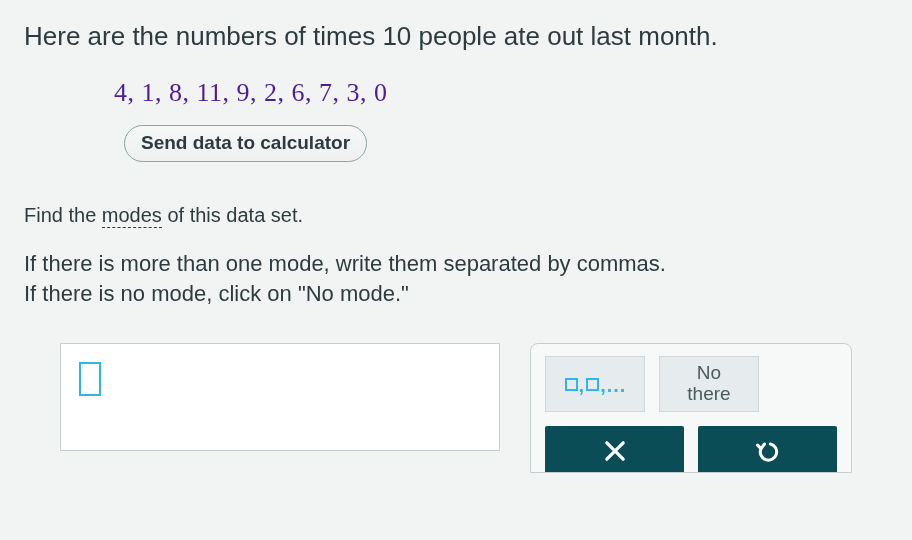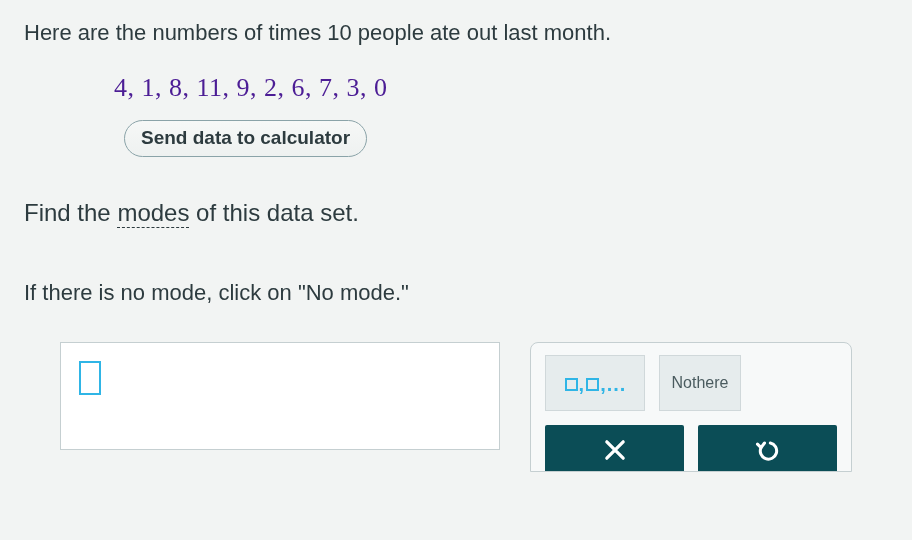--- a/index.html
+++ b/index.html
@@ -9,21 +9,21 @@
       width: 912px;
       height: 540px;
       overflow: hidden;
       color: #3a4a4e;
       position: relative;
     }
     .content {
       padding: 18px 24px 0 24px;
     }
     .intro {
-      font-size: 22px;
+      font-size: 26px;
       line-height: 1.4;
       color: #2d3b3f;
       margin-bottom: 24px;
     }
     .data-row {
       font-family: Georgia, 'Times New Roman', serif;
       font-size: 26px;
       color: #4c1d95;
       padding-left: 90px;
       margin-bottom: 17px;
@@ -36,21 +36,21 @@
       border: 1px solid #8aa3a8;
       border-radius: 22px;
       background: linear-gradient(#f6f8f7,#eef1f0);
       font-size: 19px;
       color: #2d3b3f;
       font-weight: 600;
       cursor: pointer;
       margin-bottom: 42px;
     }
     .question {
-      font-size: 24px;
+      font-size: 20px;
       color: #2d3b3f;
       margin-bottom: 22px;
     }
     .dotted {
       border-bottom: 1px dashed #2d3b3f;
       padding-bottom: 1px;
     }
     .hint {
       font-size: 22px;
       color: #2d3b3f;
@@ -107,22 +107,23 @@
       width: 100px;
       font-size: 20px;
       color: #2fb5e6;
       letter-spacing: 1px;
     }
     .tool-btn.list .sq {
       display:inline-block;width:13px;height:13px;border:2px solid #2fb5e6;margin:0 1px;vertical-align:middle;
     }
     .tool-btn.list .txt { color:#2fb5e6; font-weight:bold; vertical-align:middle;}
     .tool-btn.nomode {
-      width: 82px;
-      font-size: 16px;
+      width: 100px;
+      flex-direction: column;
+      font-size: 19px;
     }
     .tool-row2 {
       display: flex;
       gap: 14px;
     }
     .action-btn {
       flex: 1;
       height: 50px;
       background: #0b4d56;
       color: #fff;
@@ -141,21 +142,21 @@
 <div class="content">
   <p class="intro">Here are the numbers of times 10 people ate out last month.</p>
   <div class="data-row">4, 1, 8, 11, 9, 2, 6, 7, 3, 0</div>
   <button class="send-btn">Send data to calculator</button>
 
   <p class="question">
     <span>Find the </span><span class="dotted">modes</span><span> of this data set.</span>
   </p>
 
   <p class="hint">
-    <br>
+    <span>If there is more than one mode, write them separated by commas.</span><br>
     <span>If there is no mode, click on "No mode."</span>
   </p>
 
   <div class="bottom-row">
     <div class="answer-box">
       <span class="input-slot"></span>
     </div>
 
     <div class="toolbox">
       <div class="tool-row">

